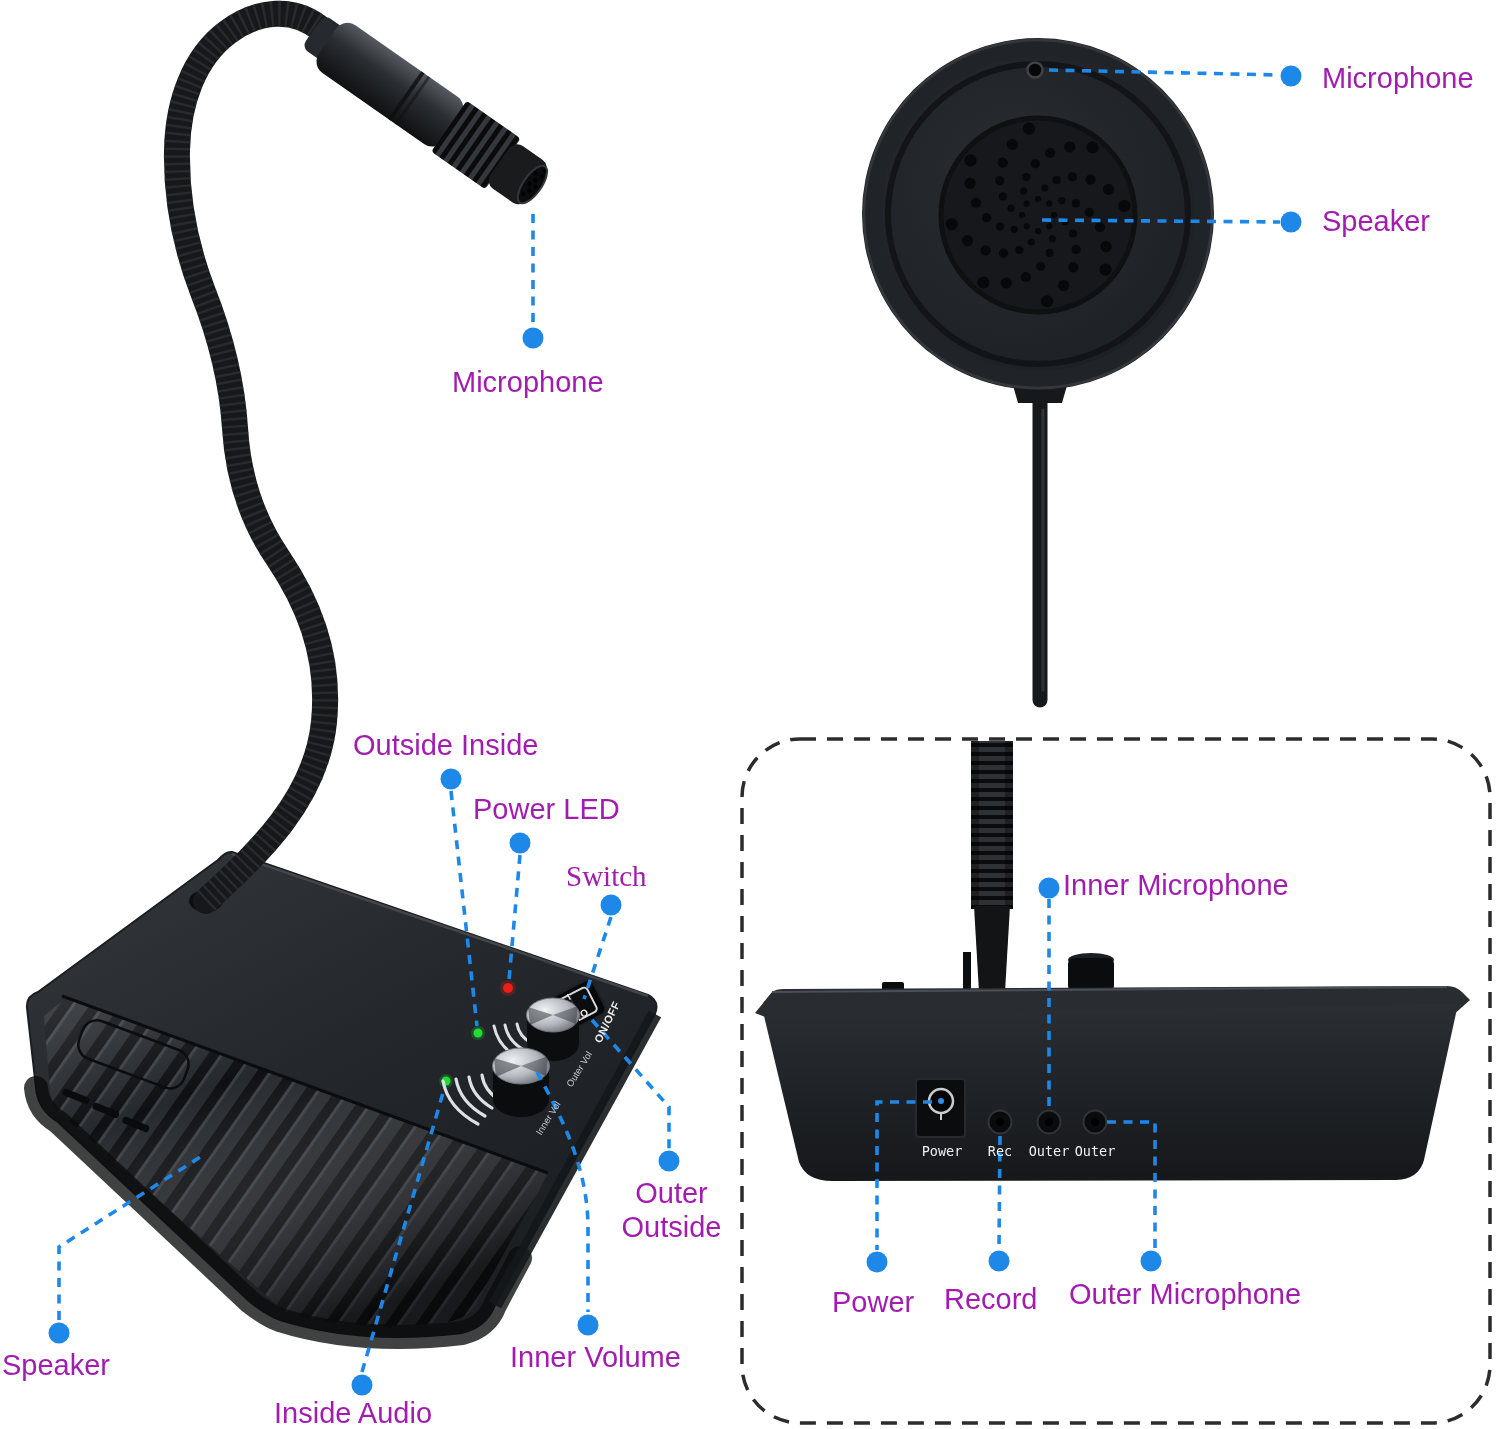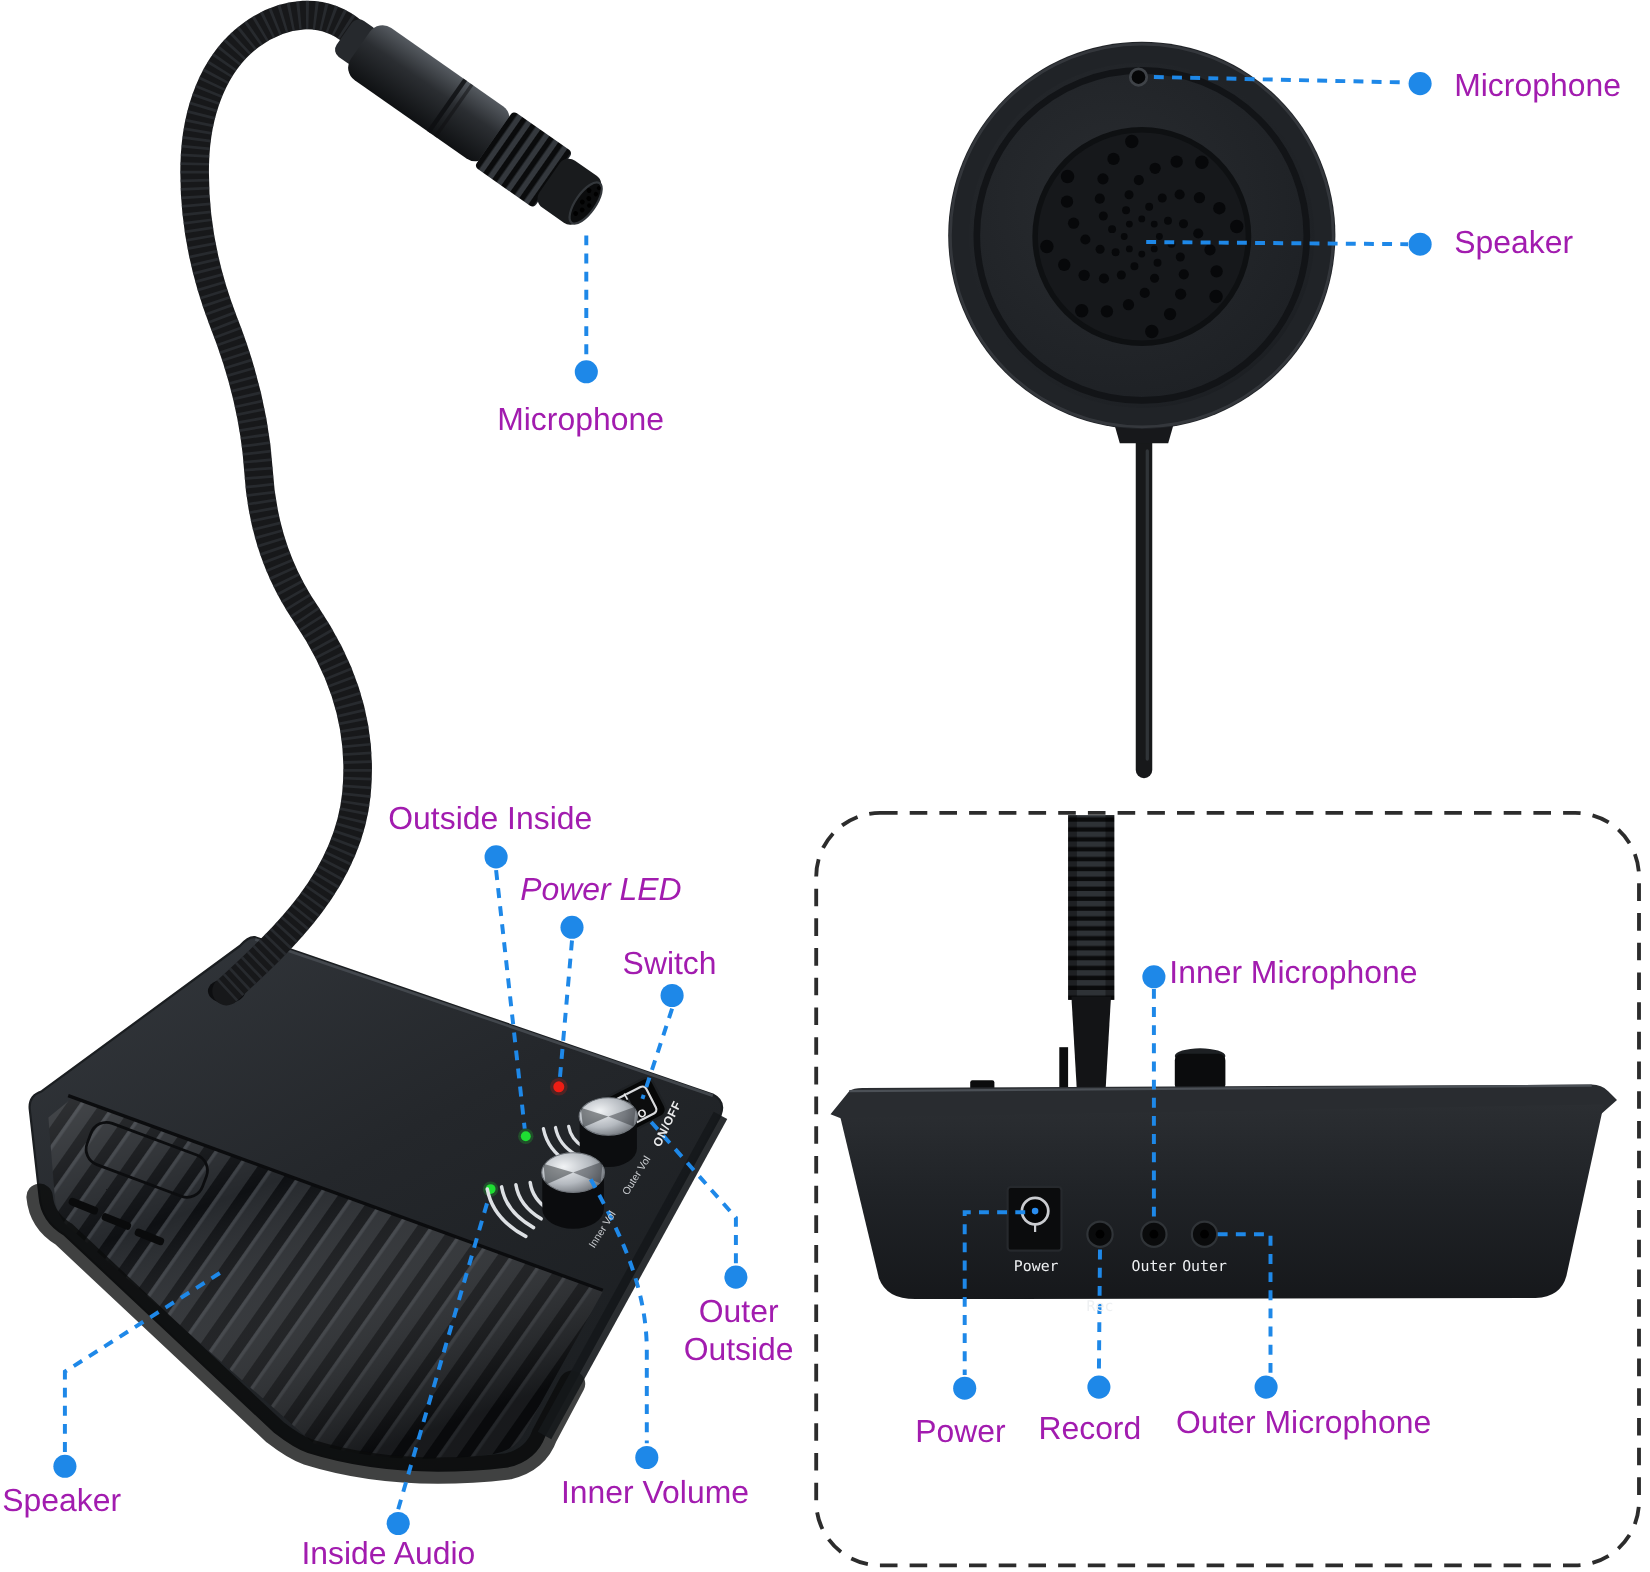--- a/index.html
+++ b/index.html
@@ -295,36 +295,36 @@
         <circle cx="877" cy="1262" r="10.5"></circle>
     <circle cx="999" cy="1261" r="10.5"></circle>
         <circle cx="1151" cy="1261" r="10.5"></circle>
   </g>
 </svg>
 
 <div class="lbl" style="left:452px;top:366px;">Microphone</div>
 <div class="lbl" style="left:1322px;top:62px;">Microphone</div>
 <div class="lbl" style="left:1322px;top:205px;">Speaker</div>
 <div class="lbl" style="left:353px;top:729px;">Outside Inside</div>
-<div class="lbl" style="left:473px;top:793px;font-style:italic;">Power LED</div>
-<div class="lbl" style="left:566px;top:860px;">Switch</div>
+<div class="lbl" style="left:473px;top:793px;">Power LED</div>
+<div class="lbl" style="left:566px;top:860px;font-family:Liberation Serif, serif;">Switch</div>
 <div class="lbl lbl-center" style="left:604px;top:1176px;width:135px;">
   <span>Outer</span><br>
   <span>Outside</span>
 </div>
 <div class="lbl" style="left:510px;top:1341px;">Inner Volume</div>
 <div class="lbl" style="left:274px;top:1397px;">Inside Audio</div>
 <div class="lbl" style="left:2px;top:1349px;">Speaker</div>
 <div class="lbl" style="left:1063px;top:869px;">Inner Microphone</div>
 <div class="lbl" style="left:832px;top:1286px;">Power</div>
 <div class="lbl" style="left:944px;top:1283px;">Record</div>
 <div class="lbl" style="left:1069px;top:1278px;">Outer Microphone</div>
 
 <div class="panel-mark" style="left:916px;top:1143px;width:52px;">Power</div>
-<div class="panel-mark" style="left:979px;top:1143px;width:42px;margin-top:37px;">Rec</div>
+<div class="panel-mark" style="left:979px;top:1143px;width:42px;">Rec</div>
 <div class="panel-mark" style="left:1025px;top:1143px;width:48px;">Outer</div>
 <div class="panel-mark" style="left:1071px;top:1143px;width:48px;">Outer</div>
 
 <div class="mark mark-onoff" style="left:607px;top:1022px;">ON/OFF</div>
 <div class="mark mark-vol" style="left:579px;top:1069px;">Outer Vol</div>
 <div class="mark mark-vol" style="left:548px;top:1118px;">Inner Vol</div>
 <div class="mark mark-io" style="left:569px;top:997px;">I</div>
 <div class="mark mark-io" style="left:584px;top:1013px;font-size:10px;">O</div>
 
 </div>

